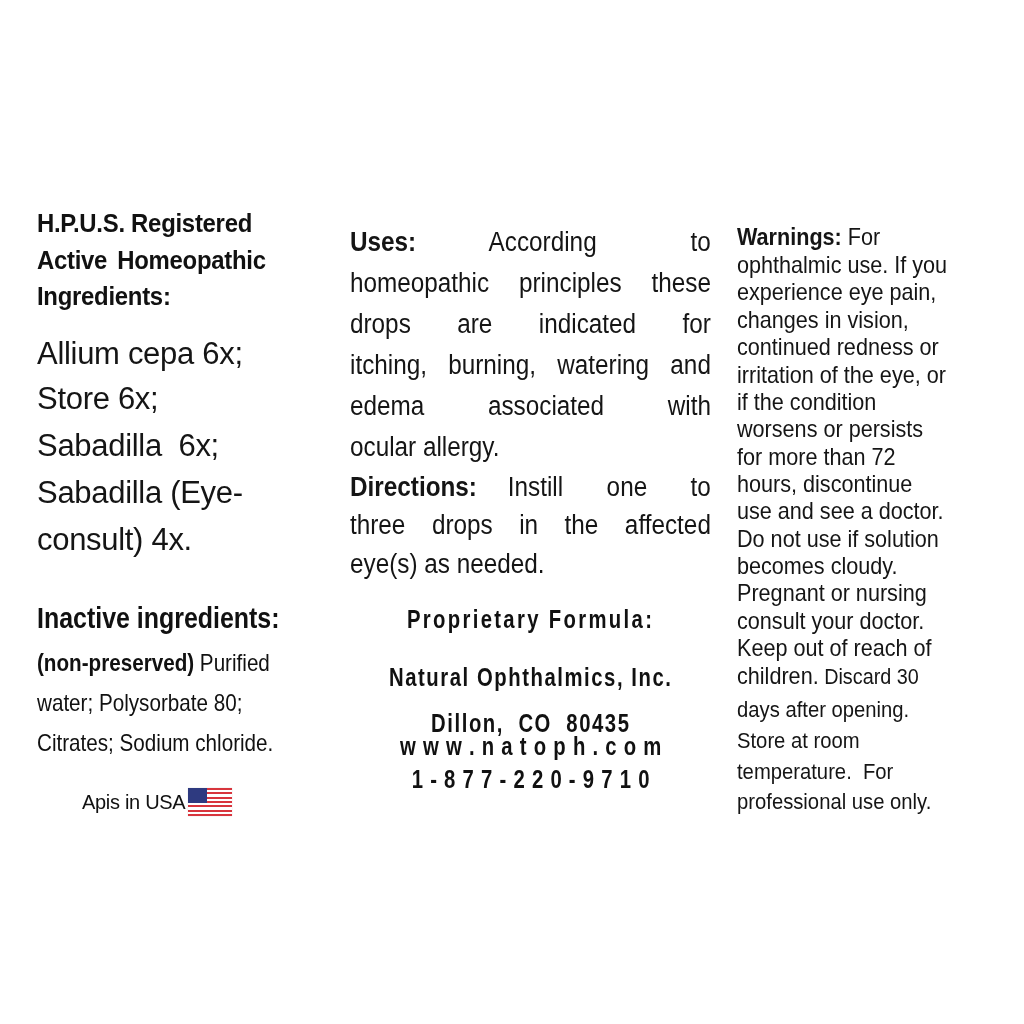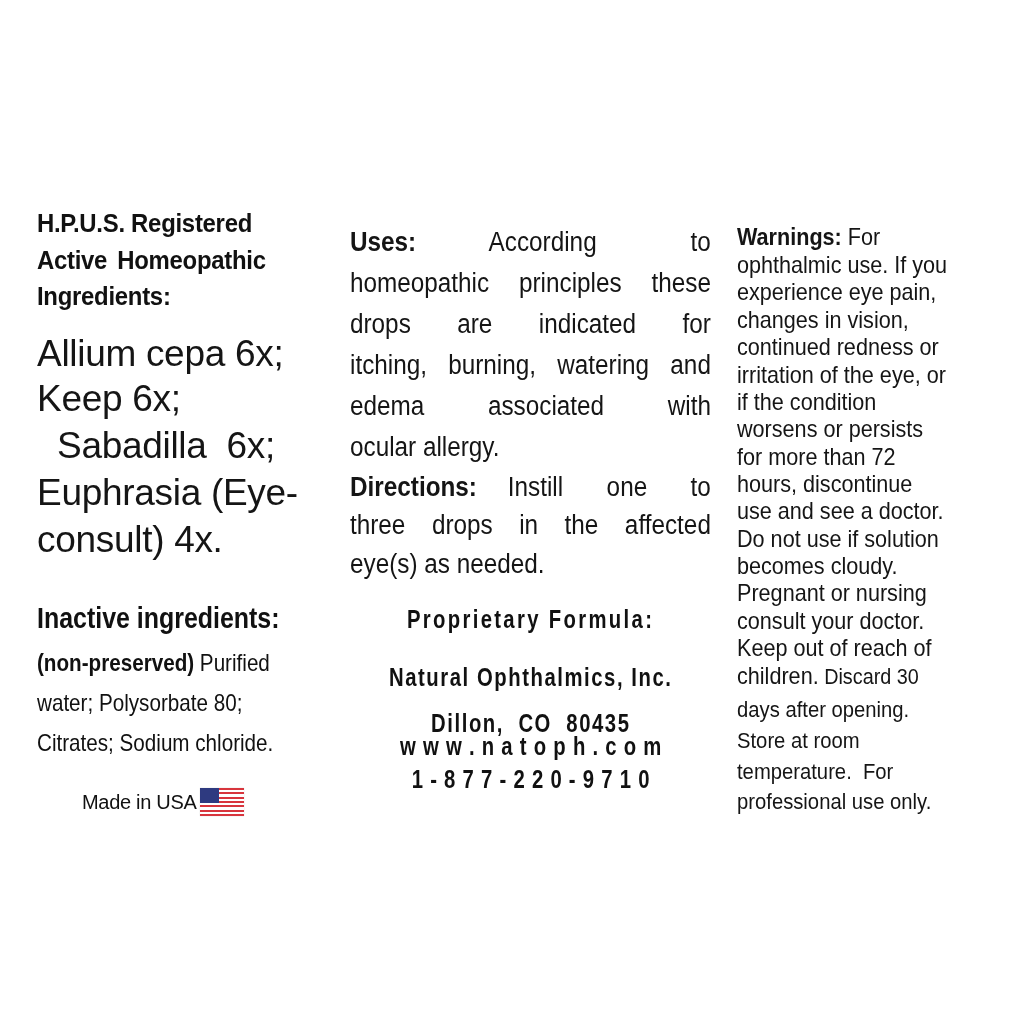--- a/index.html
+++ b/index.html
@@ -24,21 +24,21 @@
     font-weight: bold;
     font-size: 26px;
     line-height: 30px;
     transform: scaleX(0.92);
     transform-origin: left top;
     letter-spacing: -0.3px;
   }
   .ingredient {
     left: 37px;
     font-family: "Liberation Sans", sans-serif;
-    font-size: 37px;
+    font-size: 31px;
     line-height: 36px;
     letter-spacing: -0.3px;
     color: #151515;
   }
   .inactive-head {
     left: 37px;
     font-family: "Liberation Sans", sans-serif;
     font-weight: bold;
     font-size: 29px;
     line-height: 34px;
@@ -142,35 +142,35 @@
 </style>
 </head>
 <body>
 
 <section>
   <div class="abs col1-head" style="top:208px;">H.P.U.S. Registered</div>
   <div class="abs col1-head" style="top:245px; word-spacing:4px;">Active  Homeopathic</div>
   <div class="abs col1-head" style="top:281px;">Ingredients:</div>
 
   <div class="abs ingredient" style="top:336px;">Allium cepa 6x;</div>
-  <div class="abs ingredient" style="top:381px;">Keep 6x;</div>
-  <div class="abs ingredient" style="top:428px; white-space:pre;margin-left:20px;">Sabadilla  6x;</div>
-  <div class="abs ingredient" style="top:475px;">Euphrasia (Eye-</div>
+  <div class="abs ingredient" style="top:381px;">Store 6x;</div>
+  <div class="abs ingredient" style="top:428px; white-space:pre;">Sabadilla  6x;</div>
+  <div class="abs ingredient" style="top:475px;">Sabadilla (Eye-</div>
   <div class="abs ingredient" style="top:522px;">consult) 4x.</div>
 </section>
 
 <section>
   <div class="abs inactive-head" style="top:601px;">Inactive ingredients:</div>
   <div class="abs inactive-line" style="top:648px; white-space:pre;"><b>(non-preserved)</b><span> Purified</span></div>
   <div class="abs inactive-line" style="top:688px;">water; Polysorbate 80;</div>
   <div class="abs inactive-line" style="top:728px;">Citrates; Sodium chloride.</div>
 </section>
 
 <div class="abs made-in">
-  <span class="made-in-text">Made in USA</span>
+  <span class="made-in-text">Apis in USA</span>
   <span class="flag">
     <span class="flag-canton"></span>
   </span>
 </div>
 
 <section>
   <div class="abs col2-line" style="top:226px;"><b>Uses:</b> <span style="word-spacing:24px;">According to</span></div>
   <div class="abs col2-line" style="top:267px;">homeopathic principles these</div>
   <div class="abs col2-line" style="top:308px;">drops are indicated for</div>
   <div class="abs col2-line" style="top:349px;">itching, burning, watering and</div>

